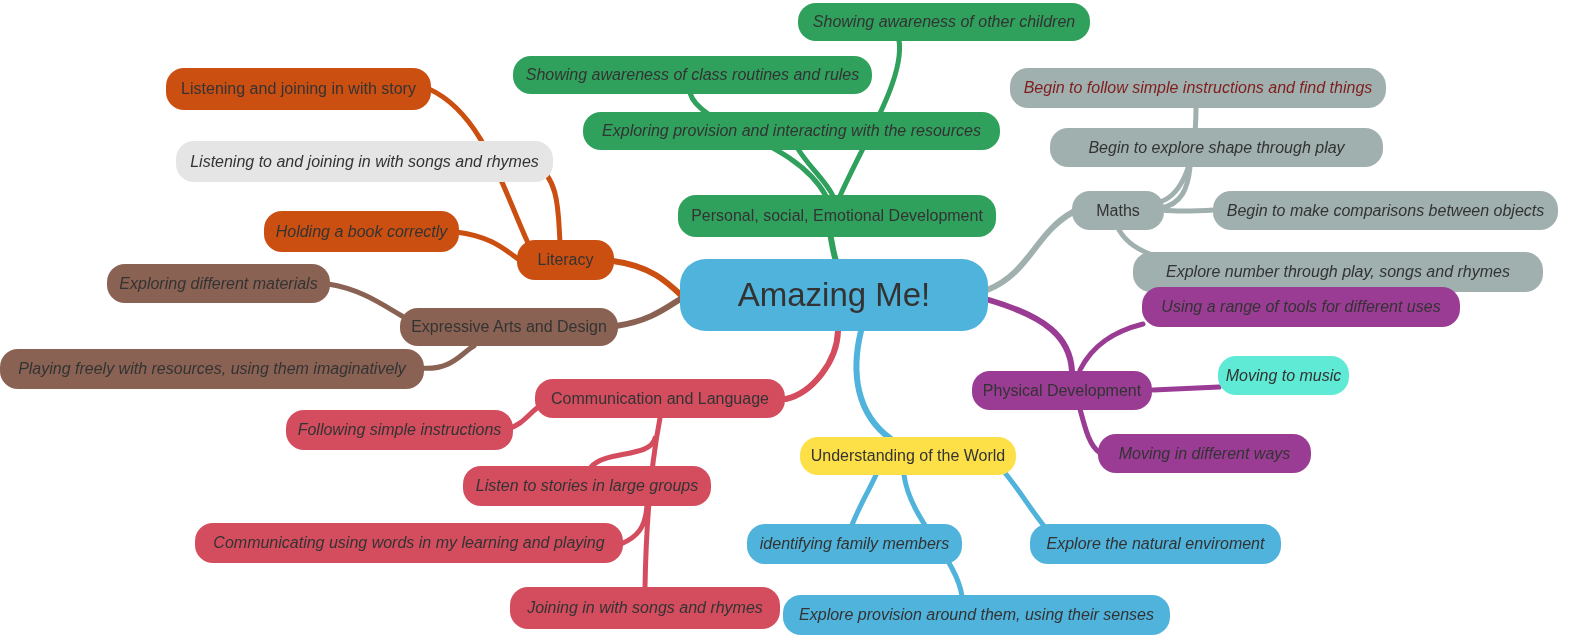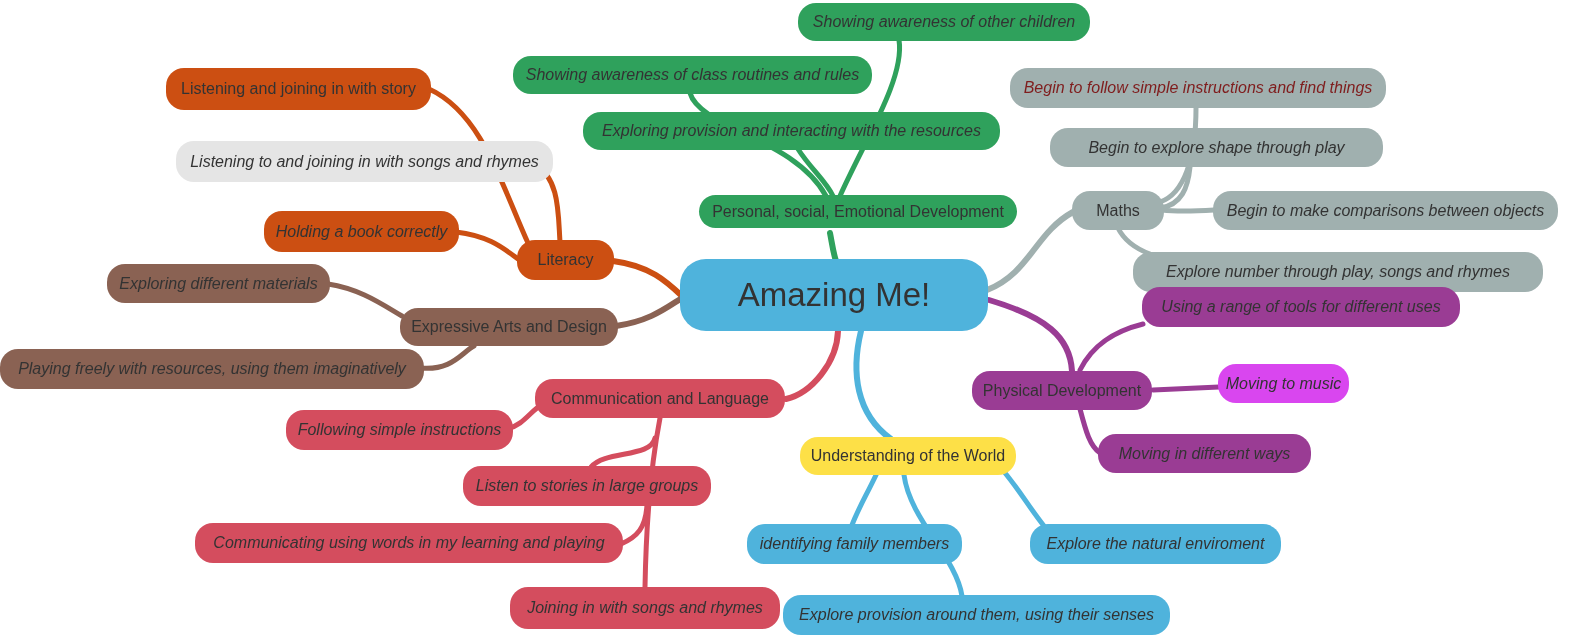--- a/index.html
+++ b/index.html
@@ -71,21 +71,21 @@
       <path d="M 1160 202 C 1184 194 1196 158 1196 108" stroke="#a0b0af" stroke-width="5" fill="none" stroke-linecap="round"></path>
       <path d="M 1160 208 C 1182 205 1188 187 1190 167" stroke="#a0b0af" stroke-width="5" fill="none" stroke-linecap="round"></path>
       <path d="M 1162 210 C 1180 212 1197 211 1214 210" stroke="#a0b0af" stroke-width="5" fill="none" stroke-linecap="round"></path>
       <path d="M 1118 228 C 1124 240 1134 248 1150 254" stroke="#a0b0af" stroke-width="5" fill="none" stroke-linecap="round"></path>
       <path d="M 989 300 C 1046 317 1070 337 1072 371" stroke="#9a3c94" stroke-width="6" fill="none" stroke-linecap="round"></path>
       <path d="M 1080 370 C 1093 344 1115 331 1143 324" stroke="#9a3c94" stroke-width="5" fill="none" stroke-linecap="round"></path>
       <path d="M 1153 390 C 1174 389 1196 388 1219 387" stroke="#9a3c94" stroke-width="5" fill="none" stroke-linecap="round"></path>
       <path d="M 1080 409 C 1086 432 1090 446 1100 453" stroke="#9a3c94" stroke-width="5" fill="none" stroke-linecap="round"></path>
     </svg>
 <div class="node root" style="left: 680px; top: 259px; width: 308px; height: 72px; background: rgb(79, 179, 220); color: rgb(51, 51, 51);">Amazing Me!</div>
-    <div class="node" style="left: 699px; top: 195px; width: 318px; height: 33px; background: rgb(47, 161, 92); color: rgb(51, 51, 51);">Personal, social, Emotional Development</div>
+    <div class="node" style="left: 678px; top: 195px; width: 318px; height: 42px; background: rgb(47, 161, 92); color: rgb(51, 51, 51);">Personal, social, Emotional Development</div>
     <div class="node italic" style="left: 798px; top: 3px; width: 292px; height: 38px; background: rgb(47, 161, 92); color: rgb(51, 51, 51);">Showing awareness of other children</div>
     <div class="node italic" style="left: 513px; top: 56px; width: 359px; height: 38px; background: rgb(47, 161, 92); color: rgb(51, 51, 51);">Showing awareness of class routines and rules</div>
     <div class="node italic" style="left: 583px; top: 112px; width: 417px; height: 38px; background: rgb(47, 161, 92); color: rgb(51, 51, 51);">Exploring provision and interacting with the resources</div>
     <div class="node" style="left: 517px; top: 240px; width: 97px; height: 40px; background: rgb(204, 79, 18); color: rgb(51, 51, 51);">Literacy</div>
     <div class="node" style="left: 166px; top: 68px; width: 265px; height: 42px; background: rgb(204, 79, 18); color: rgb(51, 51, 51);">Listening and joining in with story</div>
     <div class="node italic" style="left: 160px; top: 141px; width: 377px; height: 41px; background: #e5e5e5; color: rgb(51, 51, 51); margin-left: 16px;">Listening to and joining in with songs and rhymes</div>
     <div class="node italic" style="left: 264px; top: 211px; width: 195px; height: 41px; background: rgb(204, 79, 18); color: rgb(51, 51, 51); padding-left: 12px;">Holding a book correctly</div>
     <div class="node" style="left: 400px; top: 308px; width: 218px; height: 38px; background: rgb(138, 98, 83); color: rgb(51, 51, 51);">Expressive Arts and Design</div>
     <div class="node italic" style="left: 107px; top: 264px; width: 223px; height: 39px; background: rgb(138, 98, 83); color: rgb(51, 51, 51);">Exploring different materials</div>
     <div class="node italic" style="left: 0px; top: 349px; width: 424px; height: 40px; background: rgb(138, 98, 83); color: rgb(51, 51, 51);">Playing freely with resources, using them imaginatively</div>
@@ -98,15 +98,15 @@
     <div class="node italic" style="left: 747px; top: 524px; width: 215px; height: 40px; background: rgb(79, 179, 220); color: rgb(51, 51, 51);">identifying family members</div>
     <div class="node italic" style="left: 1030px; top: 524px; width: 251px; height: 40px; background: rgb(79, 179, 220); color: rgb(51, 51, 51);">Explore the natural enviroment</div>
     <div class="node italic" style="left: 783px; top: 595px; width: 387px; height: 40px; background: rgb(79, 179, 220); color: rgb(51, 51, 51);">Explore provision around them, using their senses</div>
     <div class="node" style="left: 1072px; top: 191px; width: 92px; height: 39px; background: rgb(160, 176, 175); color: rgb(51, 51, 51);">Maths</div>
     <div class="node italic" style="left: 1010px; top: 68px; width: 376px; height: 40px; background: rgb(160, 176, 175); color: #7f1d1d;">Begin to follow simple instructions and find things</div>
     <div class="node italic" style="left: 1050px; top: 128px; width: 333px; height: 39px; background: rgb(160, 176, 175); color: rgb(51, 51, 51);">Begin to explore shape through play</div>
     <div class="node italic" style="left: 1213px; top: 191px; width: 345px; height: 39px; background: rgb(160, 176, 175); color: rgb(51, 51, 51);">Begin to make comparisons between objects</div>
     <div class="node italic" style="left: 1133px; top: 252px; width: 410px; height: 40px; background: rgb(160, 176, 175); color: rgb(51, 51, 51);">Explore number through play, songs and rhymes</div>
     <div class="node" style="left: 972px; top: 371px; width: 180px; height: 39px; background: rgb(154, 60, 148); color: rgb(51, 51, 51);">Physical Development</div>
     <div class="node italic" style="left: 1142px; top: 287px; width: 318px; height: 40px; background: rgb(154, 60, 148); color: rgb(51, 51, 51);">Using a range of tools for different uses</div>
-    <div class="node italic" style="left: 1218px; top: 364px; width: 131px; height: 39px; background: #d946ef; color: rgb(51, 51, 51);">Moving to music</div>
+    <div class="node italic" style="left: 1218px; top: 356px; width: 131px; height: 39px; background: #5eead4; color: rgb(51, 51, 51);">Moving to music</div>
     <div class="node italic" style="left: 1098px; top: 434px; width: 213px; height: 39px; background: rgb(154, 60, 148); color: rgb(51, 51, 51);">Moving in different ways</div>
   </div>
 
 </body></html>

